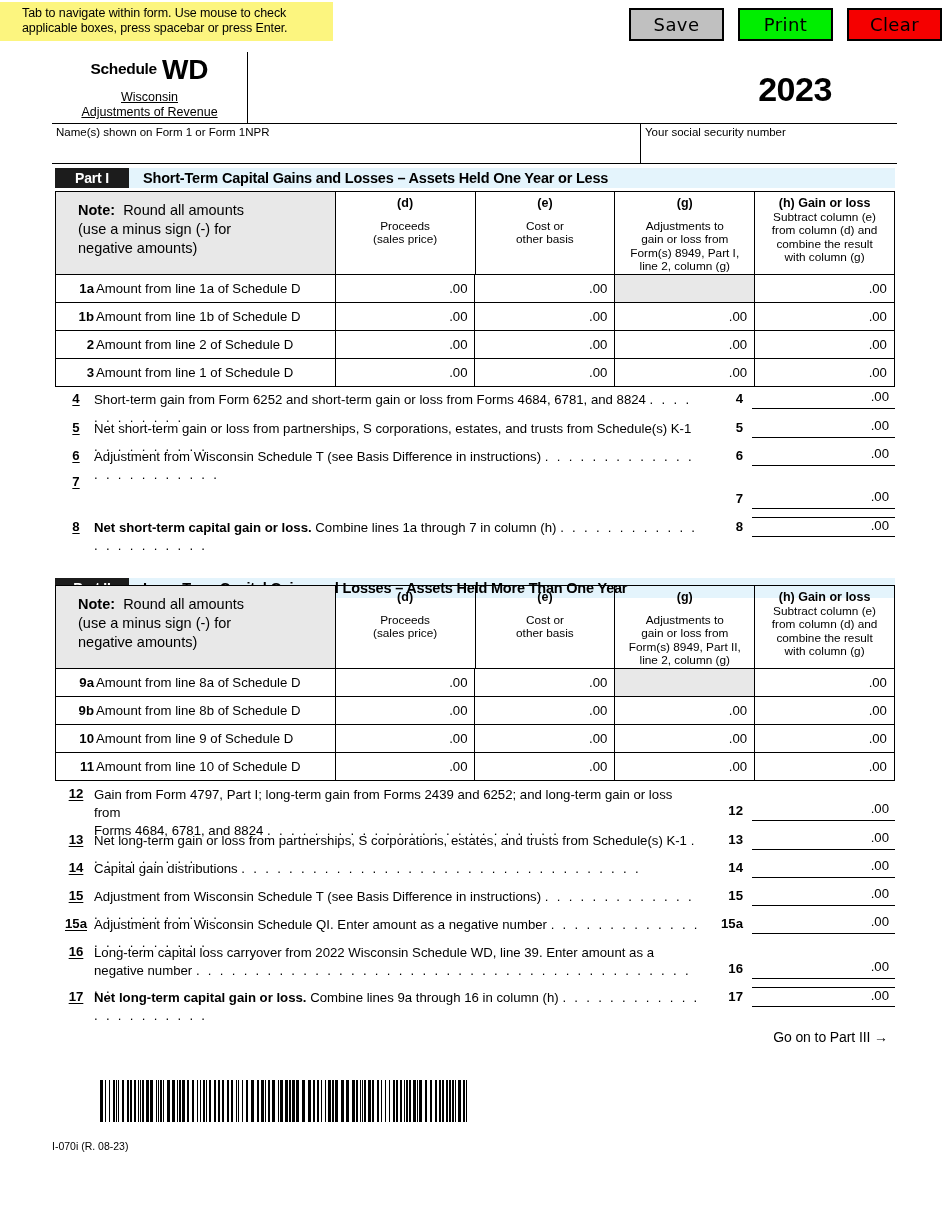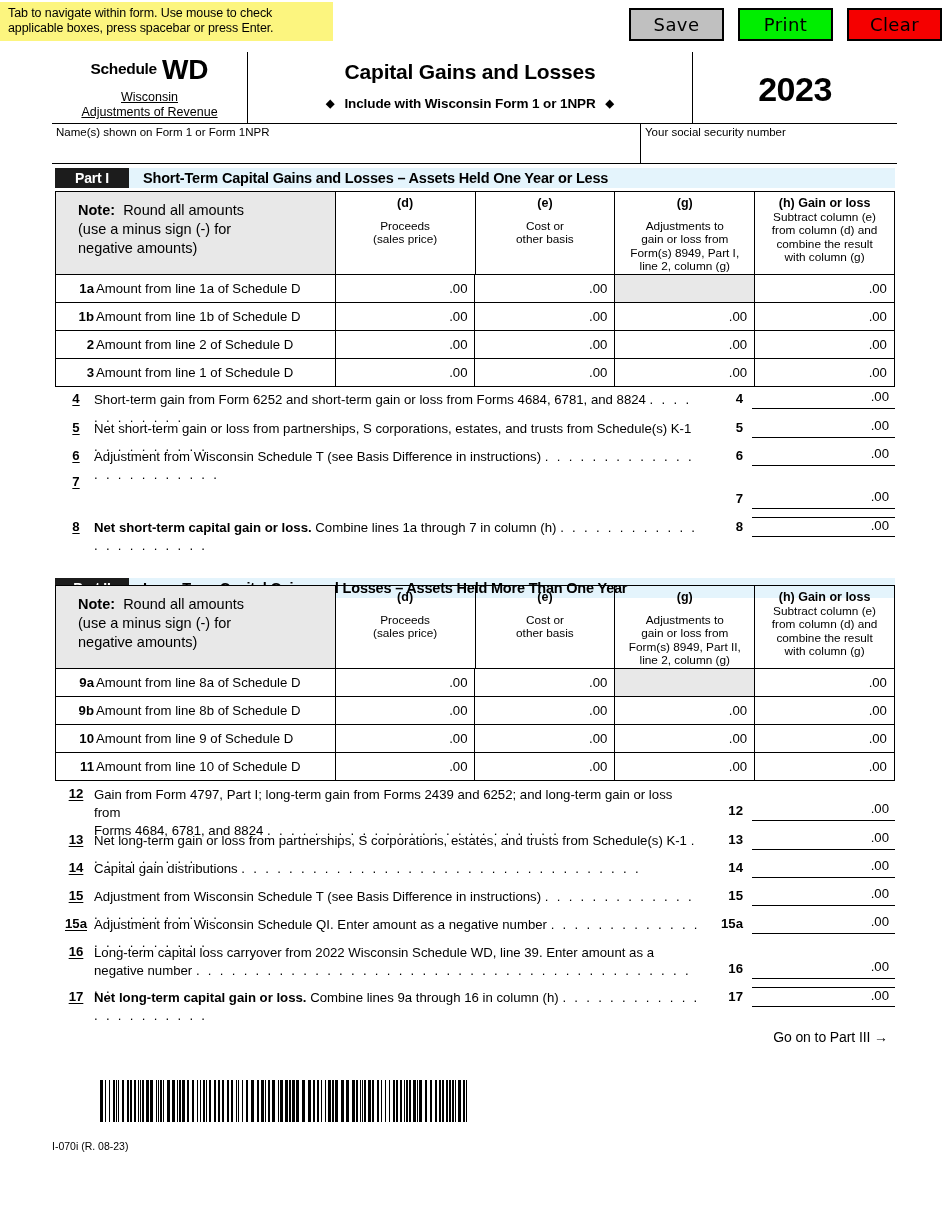--- a/index.html
+++ b/index.html
@@ -9,21 +9,21 @@
     background:#ffffff;
     font-family:"Liberation Sans", sans-serif;
     color:#000;
     position:relative;
     overflow:hidden;
   }
 
   
   .tab-banner{
     position:absolute; left:0; top:2px;
-    width:333px; padding:4px 6px 5px 8px;
+    width:333px; padding:4px 6px 5px 22px;
     background:#fcf57f;
     font-size:12.5px; line-height:15px;
     letter-spacing:-0.1px;
   }
 
   
   .btnbar{ position:absolute; right:8px; top:8px; display:flex; gap:14px; }
   .btn{
     border:2px solid #000;
     height:33px; width:95px;
@@ -154,26 +154,20 @@
 <div class="masthead">
   <div class="mh-left">
     <div class="mh-sched">
       <span>Schedule</span><span class="wd">WD</span>
     </div>
     <div class="mh-dept">
       <div>Wisconsin</div>
       <div>Adjustments of Revenue</div>
     </div>
   </div>
-  <div class="mh-mid">
-    <div class="mh-title">Capital Gains and Losses</div>
-    <div class="mh-sub">
-      <span class="dia l">◆</span><span>Include with Wisconsin Form 1 or 1NPR</span><span class="dia r">◆</span>
-    </div>
-  </div>
   <div class="mh-right">
     <div class="mh-year">2023</div>
   </div>
 </div>
 
 <div class="idrow">
   <div class="id-name">
     <div class="id-lab">Name(s) shown on Form 1 or Form 1NPR</div>
   </div>
   <div class="id-ssn">

